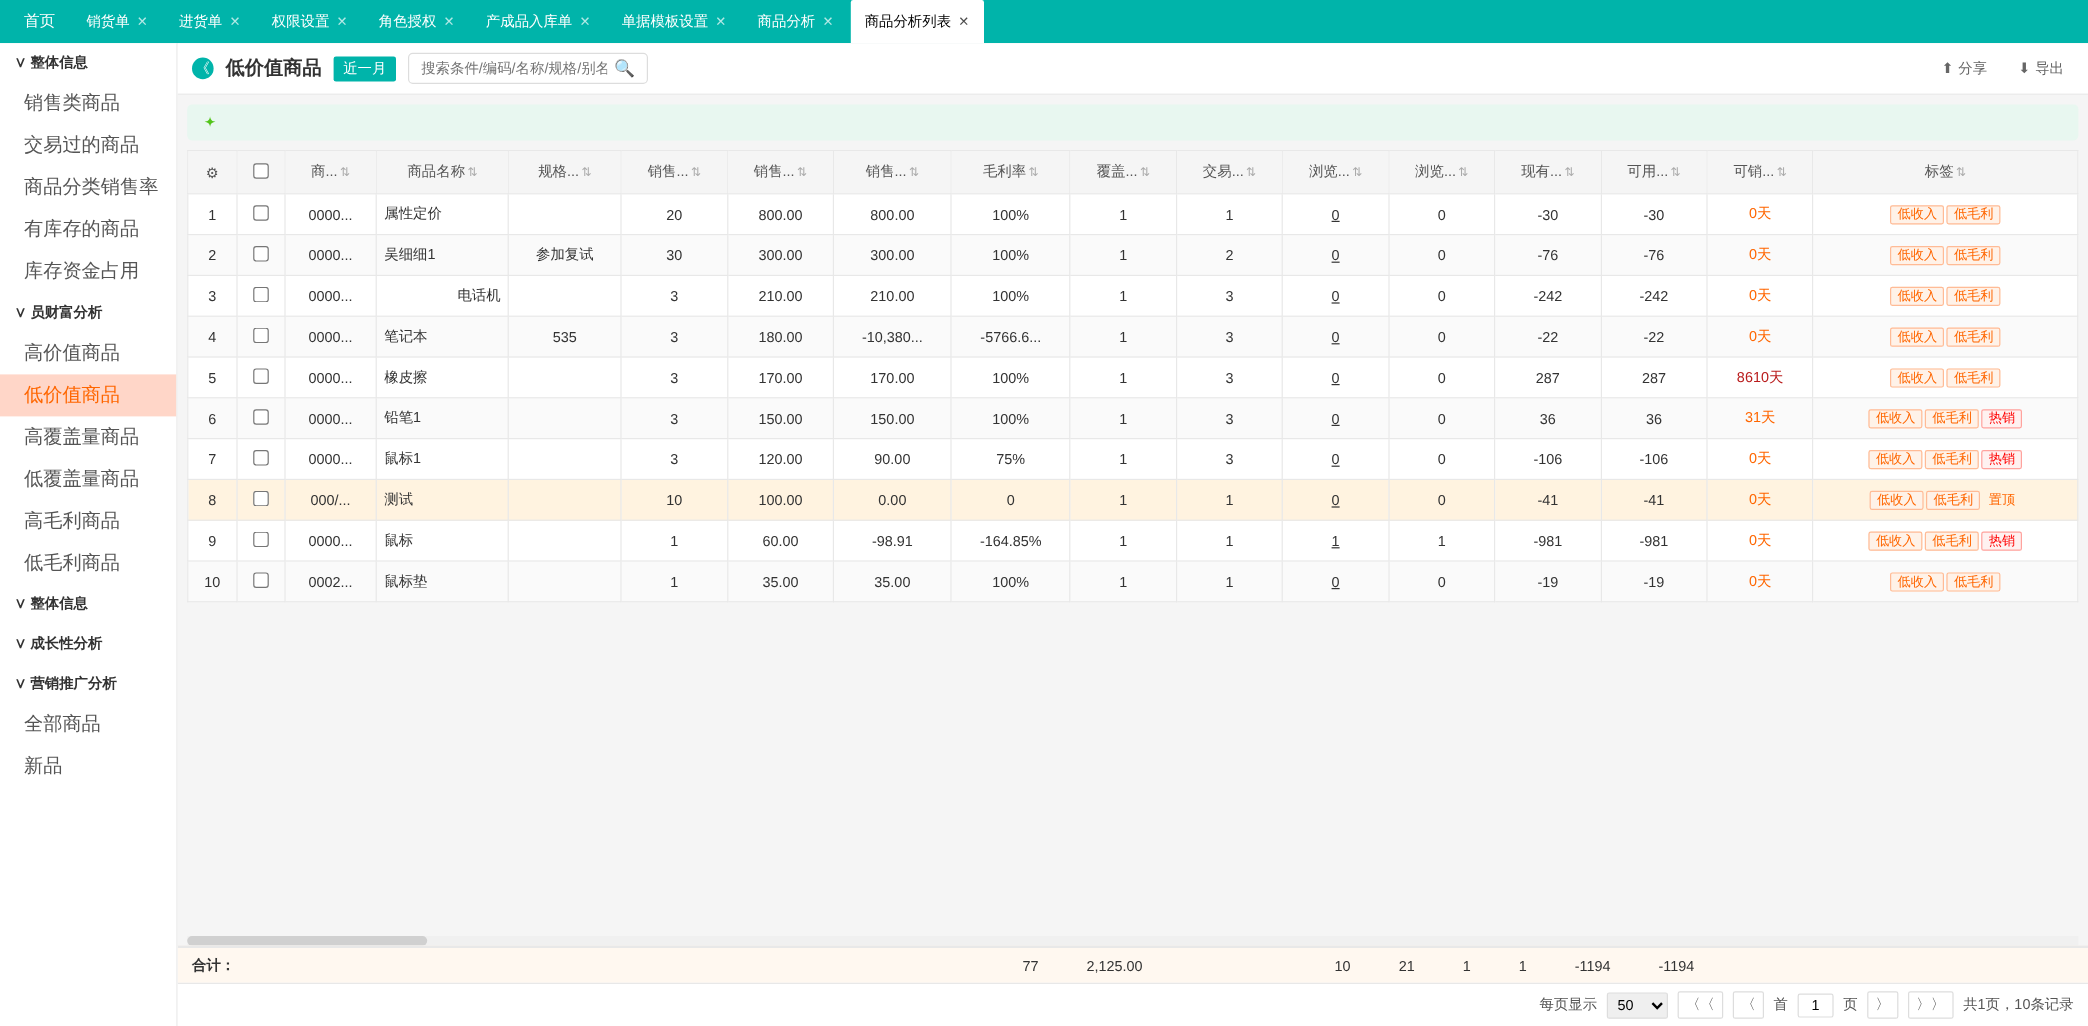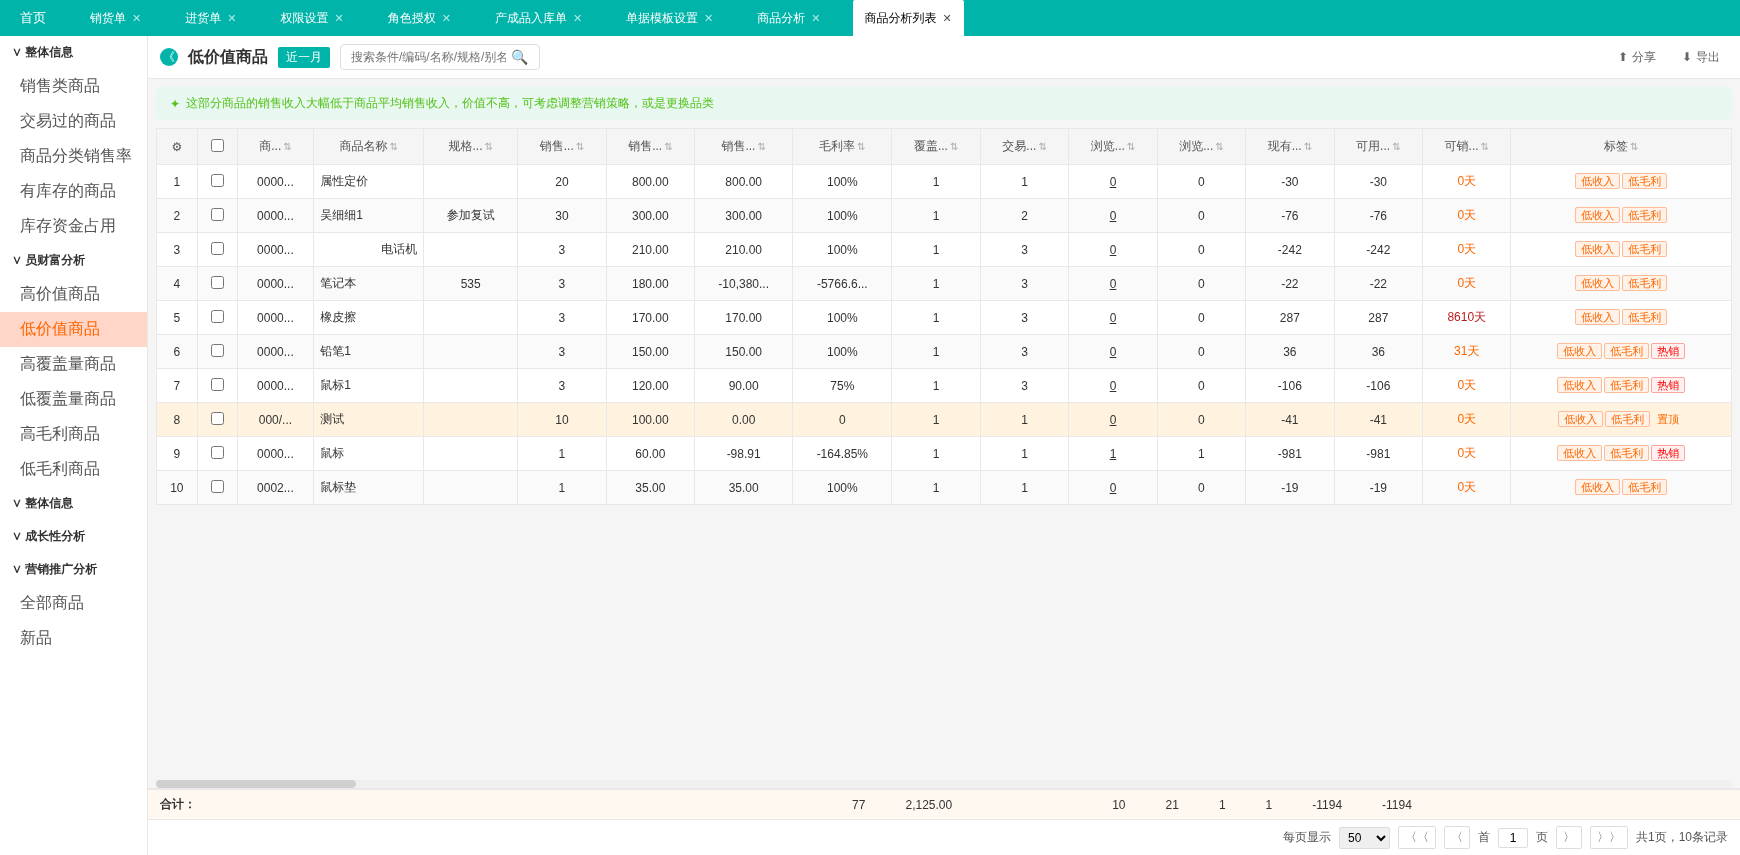--- a/index.html
+++ b/index.html
@@ -5,21 +5,21 @@
     * { box-sizing: border-box; margin: 0; padding: 0; font-family: 'Microsoft YaHei', sans-serif; font-size: 12px; }
     body { background: #f5f5f5; overflow-x: hidden; }
     
     
     .top-nav {
       background: #00b4aa;
       height: 36px;
       display: flex;
       align-items: center;
       padding: 0 8px;
-      gap: 20px;
+      gap: 2px;
       overflow: hidden;
     }
     .nav-item {
       color: #fff;
       padding: 4px 12px;
       cursor: pointer;
       white-space: nowrap;
       height: 36px;
       display: flex;
       align-items: center;
@@ -353,21 +353,20 @@
         </div>
         <div class="action-btn">
           <span>⬇</span>
           <span>导出</span>
         </div>
       </div>
     </div>
 
     <div class="info-banner">
       <span>✦</span>
-      <span>这部分商品的销售收入大幅低于商品平均销售收入，价值不高，可考虑调整营销策略，或是更换品类</span>
     </div>
 
     <div class="table-container">
       <table>
         <thead>
           <tr>
             <th>⚙</th>
             <th><input type="checkbox" style=""></th>
             <th>商...<span class="sort-icon">⇅</span></th>
             <th>商品名称<span class="sort-icon">⇅</span></th>

